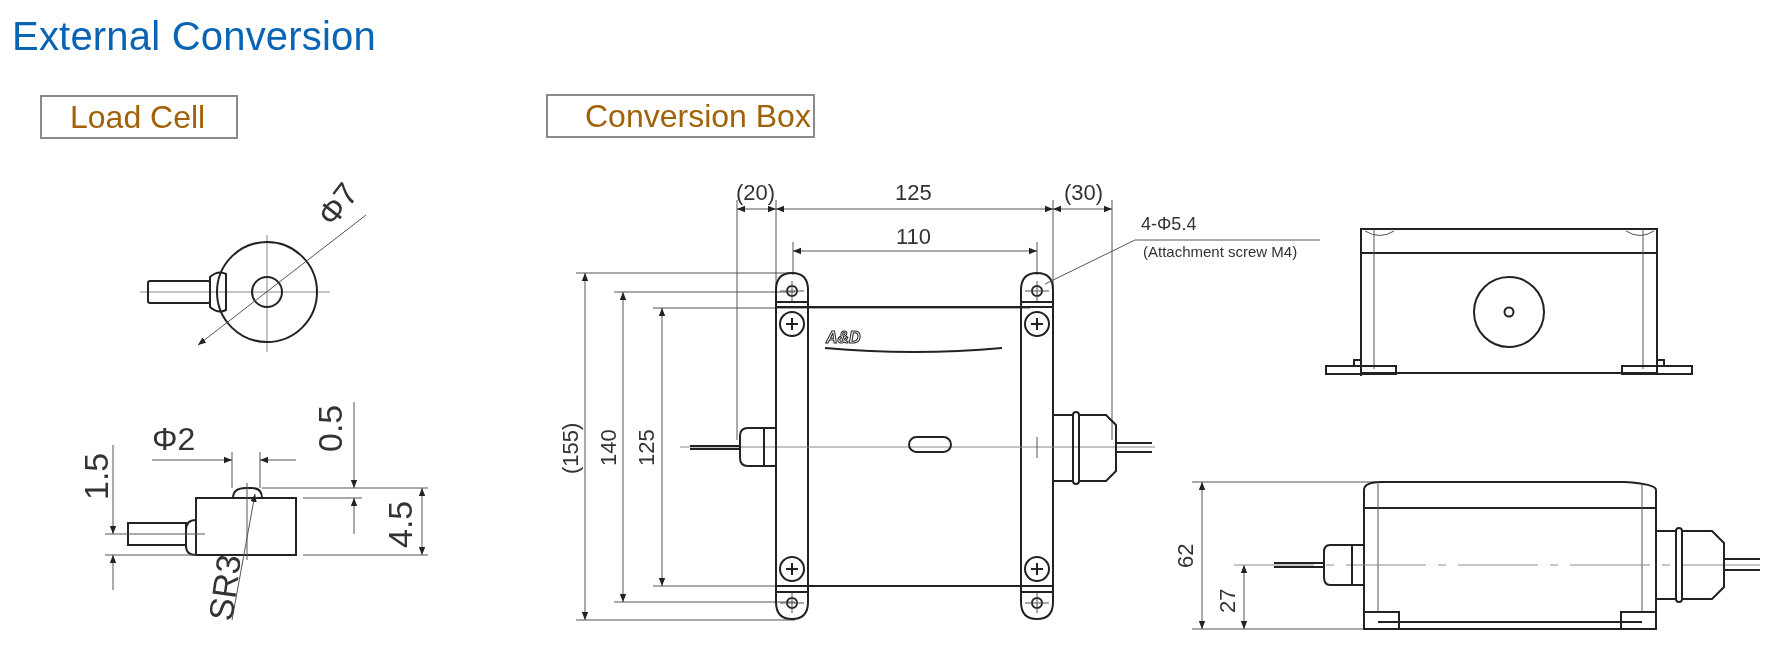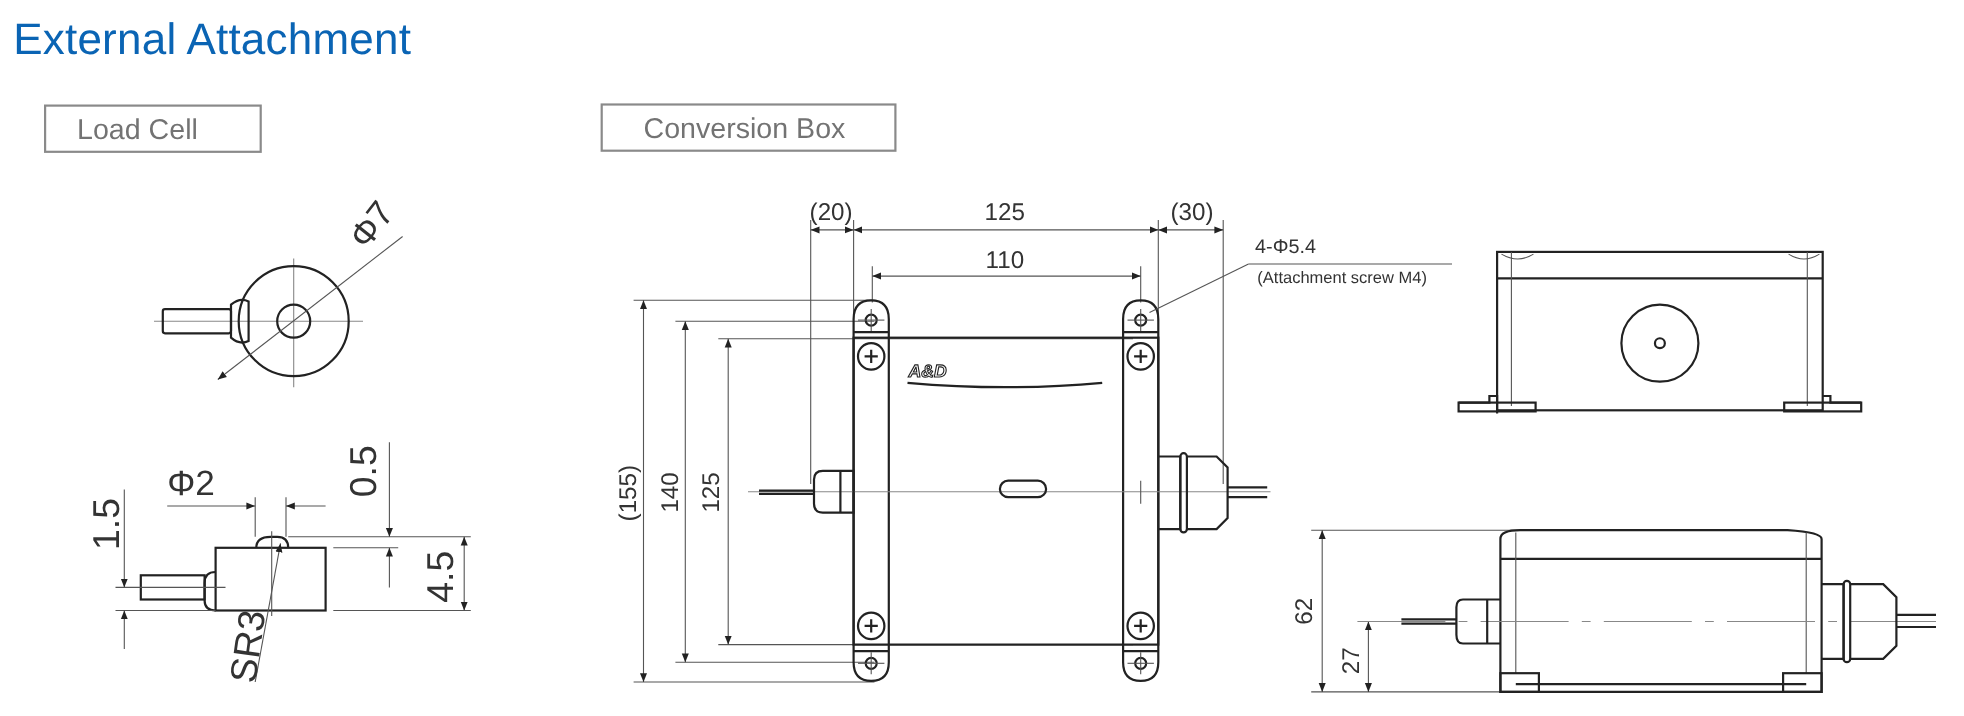--- a/index.html
+++ b/index.html
@@ -1,30 +1,30 @@
 <!DOCTYPE html>
 <html><head>
 <meta charset="utf-8">
 <style>
   html, body { margin:0; padding:0; background:#ffffff; }
   body { width:1785px; height:651px; position:relative; overflow:hidden; font-family:"Liberation Sans", sans-serif; }
   .title { position:absolute; left:12px; top:14px; font-size:40px; color:#0a64b4; font-family:"Liberation Sans", sans-serif; letter-spacing:0.2px; }
-  .label-box { position:absolute; height:44px; border:2px solid #8a8a8a; box-sizing:border-box; color:#737373; font-size:26px; line-height:40px; padding-left:28px; }
+  .label-box { position:absolute; height:44px; border:2px solid #8a8a8a; box-sizing:border-box; color:#a16207; font-size:32px; line-height:40px; padding-left:28px; }
   #lbl-loadcell { left:40px; top:95px; width:198px; }
   #lbl-convbox { left:546px; top:94px; width:269px; padding-left:37px; }
   svg.draw { position:absolute; left:0; top:0; }
   .dim { font-family:"Liberation Sans", sans-serif; fill:#333; }
   .ln { stroke:#222; fill:none; stroke-width:2; }
   .thin { stroke:#555; fill:none; stroke-width:1; }
   .ctr { stroke:#888; fill:none; stroke-width:1; }
 </style>
 </head>
 <body>
 
-<div class="title">External Attachment</div>
+<div class="title">External Conversion</div>
 
 <div class="label-box" id="lbl-loadcell">Load Cell</div>
 <div class="label-box" id="lbl-convbox">Conversion Box</div>
 
 <svg class="draw" width="1785" height="651" viewBox="0 0 1785 651" xmlns="http://www.w3.org/2000/svg">
   <defs>
     <marker id="arr" viewBox="0 0 10 10" refX="10" refY="5" markerWidth="8" markerHeight="8" orient="auto-start-reverse">
       <path d="M0,1 L10,5 L0,9 z" fill="#222"></path>
     </marker>
   </defs>

